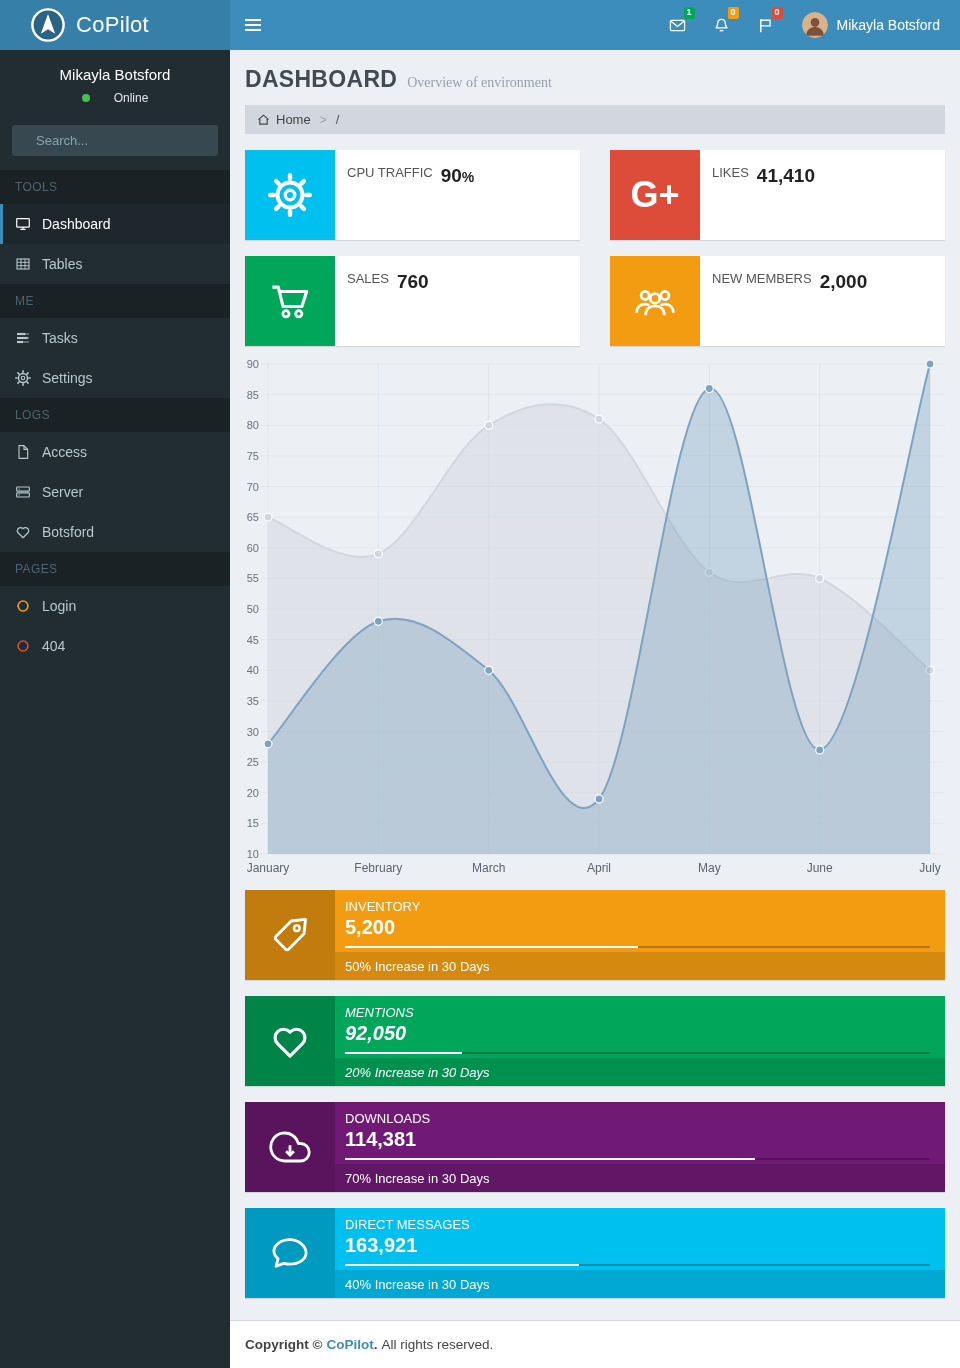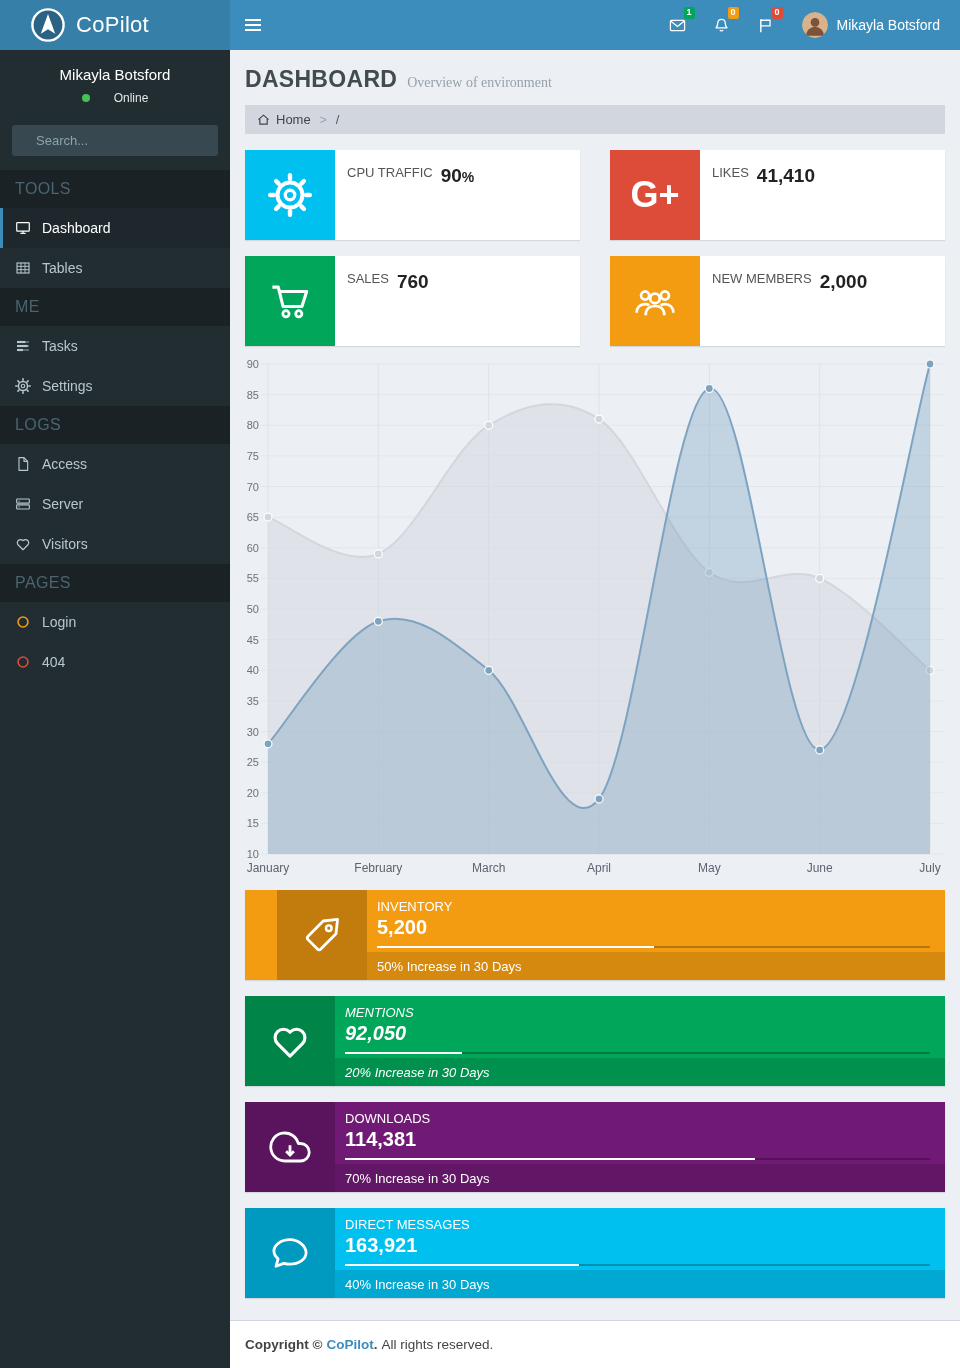--- a/index.html
+++ b/index.html
@@ -29,21 +29,21 @@
   .user-panel{padding:16px 10px 8px;text-align:center;}
   .up-name{color:#fff;font-size:15px;margin-bottom:8px;}
   .up-status{font-size:12px;color:#e0e6e8;display:flex;align-items:center;justify-content:center;gap:24px;cursor:pointer;}
   .dot{width:8px;height:8px;border-radius:50%;background:#44c353;display:inline-block;}
   .sidebar-search{margin:12px 12px 14px;display:flex;background:#374850;border-radius:3px;overflow:hidden;height:31px;}
   .sidebar-search input{flex:1;background:transparent;border:none;outline:none;color:#ccc;padding:0 24px;font-size:13px;font-family:inherit;}
   .sidebar-search input::placeholder{color:#8aa4ae;}
   .sidebar-search button{width:34px;background:transparent;border:none;color:#8aa4ae;display:flex;align-items:center;justify-content:center;cursor:pointer;}
   .sidebar-search button svg{width:14px;height:14px;}
   .sidebar-menu{list-style:none;}
-  .menu-header{background:#1a2226;color:#4b646f;font-size:16px;padding:10px 15px;letter-spacing:.4px;}
+  .menu-header{background:#1a2226;color:#4b646f;font-size:12px;padding:10px 15px;letter-spacing:.4px;}
   .menu-item{display:flex;align-items:center;gap:11px;padding:12px 15px 12px 12px;color:#b8c7ce;font-size:14px;cursor:pointer;border-left:3px solid transparent;}
   .menu-item svg{width:16px;height:16px;flex:0 0 16px;}
   .menu-item.active{background:#1e282c;color:#fff;border-left-color:#3c8dbc;}
   .c-orange{color:#f39c12;}
   .c-red{color:#dd4b39;}
 
   
   .content-wrapper{margin-left:230px;padding-top:50px;min-height:1320px;background:#ecf0f5;}
   .page-header{padding:16px 15px 12px;display:flex;align-items:baseline;gap:10px;}
   .page-title{font-size:23px;font-weight:600;color:#424a52;letter-spacing:.3px;}
@@ -292,21 +292,21 @@
     <li class="menu-item">
       <svg viewBox="0 0 24 24">
           <use href="#i-server"></use>
         </svg>
       <span>Server</span>
     </li>
     <li class="menu-item">
       <svg viewBox="0 0 24 24">
           <use href="#i-heart"></use>
         </svg>
-      <span>Visitors</span>
+      <span>Botsford</span>
     </li>
     <li class="menu-header">PAGES</li>
     <li class="menu-item">
       <svg viewBox="0 0 24 24" class="c-orange">
           <use href="#i-circle"></use>
         </svg>
       <span>Login</span>
     </li>
     <li class="menu-item">
       <svg viewBox="0 0 24 24" class="c-red">
@@ -449,21 +449,21 @@
           <circle cx="133.3" cy="265.3" r="4" fill="#7ea3c1" stroke="#fff" stroke-width="1.2"></circle>
           <circle cx="243.7" cy="314.3" r="4" fill="#7ea3c1" stroke="#fff" stroke-width="1.2"></circle>
           <circle cx="354.0" cy="442.9" r="4" fill="#7ea3c1" stroke="#fff" stroke-width="1.2"></circle>
           <circle cx="464.3" cy="32.5" r="4" fill="#7ea3c1" stroke="#fff" stroke-width="1.2"></circle>
           <circle cx="574.7" cy="393.9" r="4" fill="#7ea3c1" stroke="#fff" stroke-width="1.2"></circle>
           <circle cx="685.0" cy="8.0" r="4" fill="#7ea3c1" stroke="#fff" stroke-width="1.2"></circle>
         </g>
       </svg>
   </div>
 
-  <div class="stat-box" style="background-color: rgb(243, 156, 18); padding-left: 32px;">
+  <div class="stat-box" style="background-color: rgb(243, 156, 18);">
     <div class="sb-icon">
         <svg viewBox="0 0 24 24">
           <use href="#i-tag"></use>
         </svg>
       </div>
     <div class="sb-body">
       <div class="sb-label">INVENTORY</div>
       <div class="sb-value">5,200</div>
       <div class="sb-progress">
           <div class="sb-fill" style="width: 50%;"></div>

